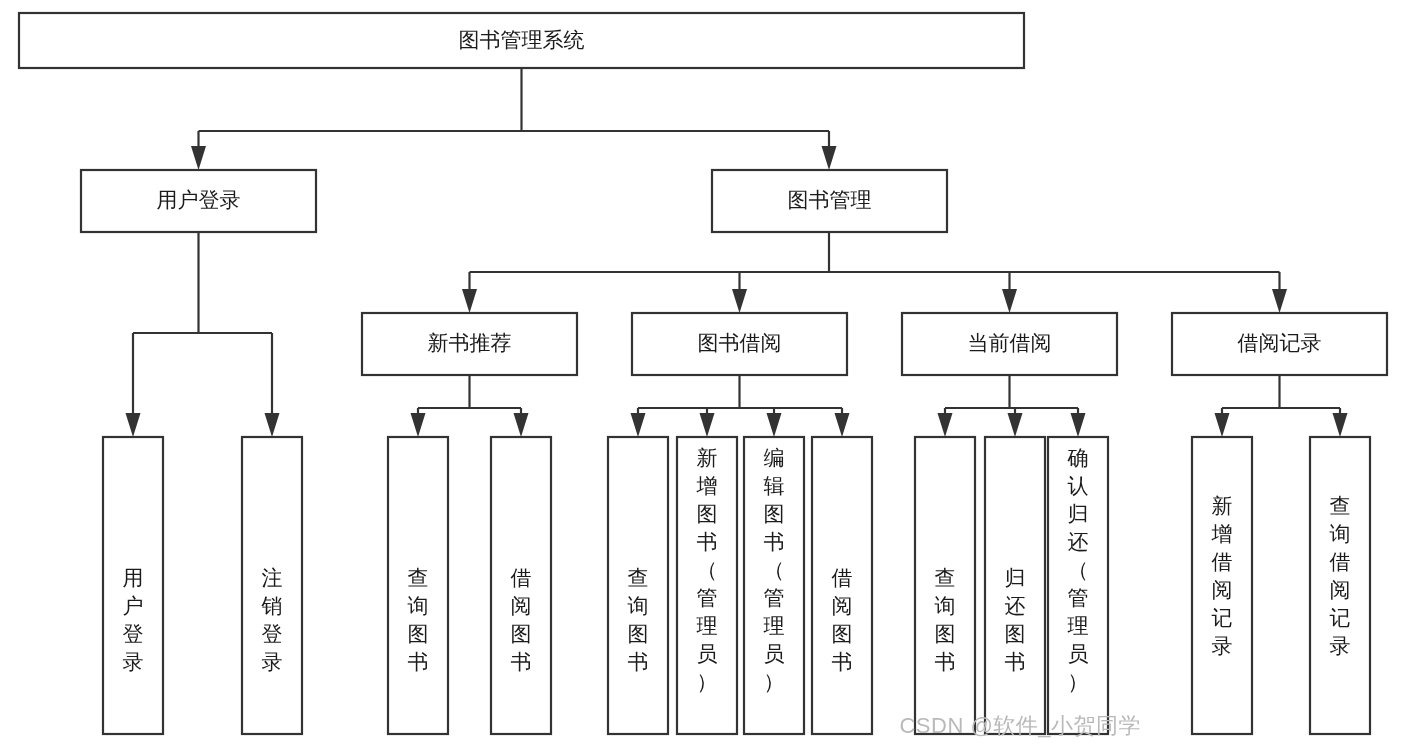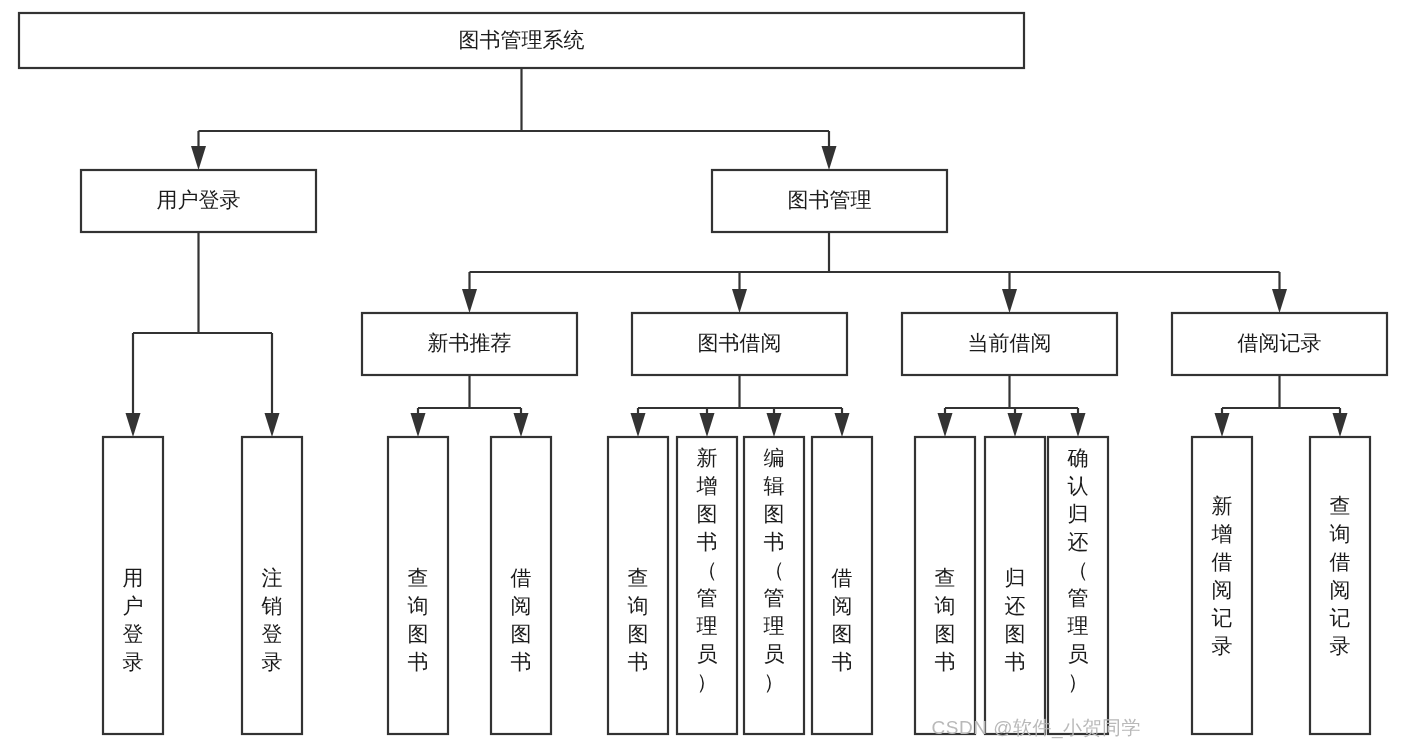--- a/index.html
+++ b/index.html
@@ -55,21 +55,21 @@
     font-family: "Liberation Sans", "DejaVu Sans", sans-serif;
     font-size: 21px;
     fill: #1b1b1b;
     text-anchor: middle;
   }
   .watermark {
     position: absolute;
     right: 14px;
     bottom: 6px;
     font-family: "Liberation Sans", "DejaVu Sans", sans-serif;
-    font-size: 19px;
+    font-size: 22px;
     color: #b9b9b9;
     letter-spacing: 0.5px;
     white-space: nowrap;
     user-select: none;
   }
 </style>
 </head>
 <body>
 
 <div id="diagram-root">

